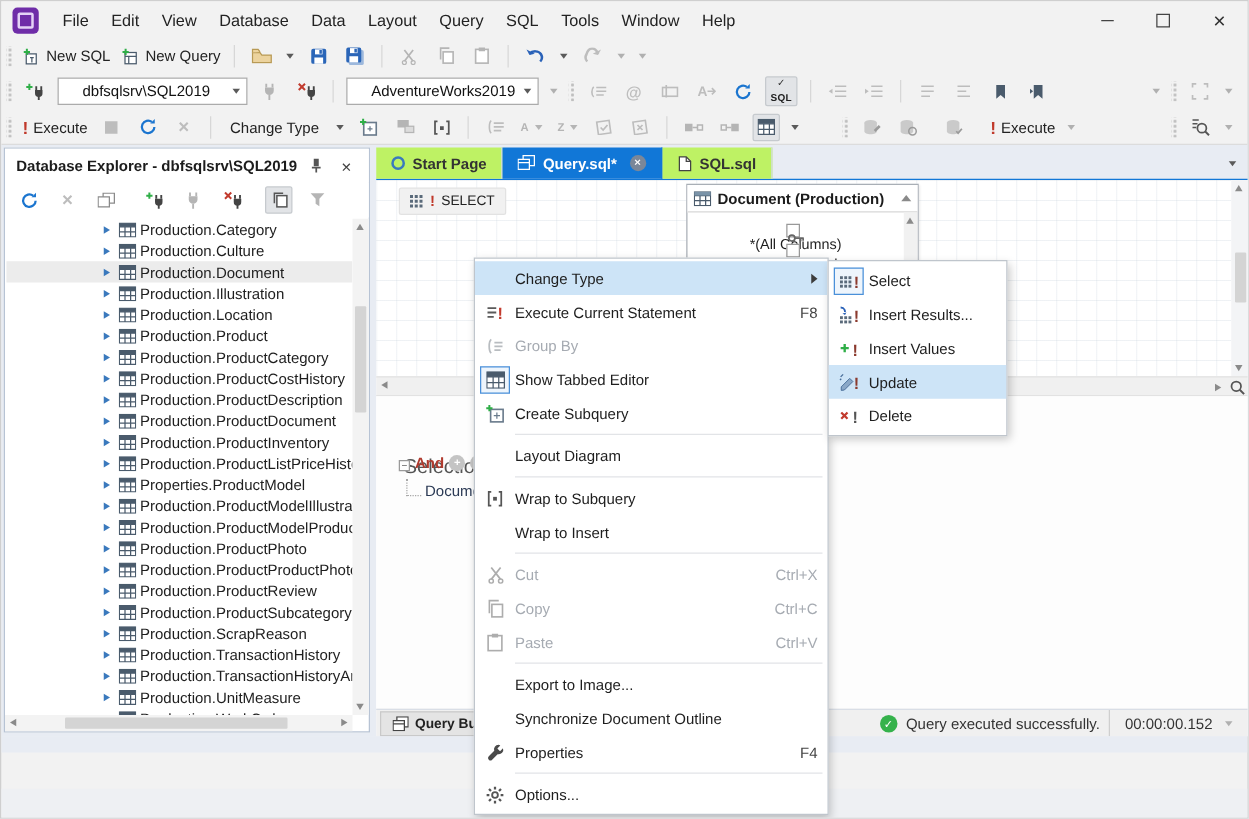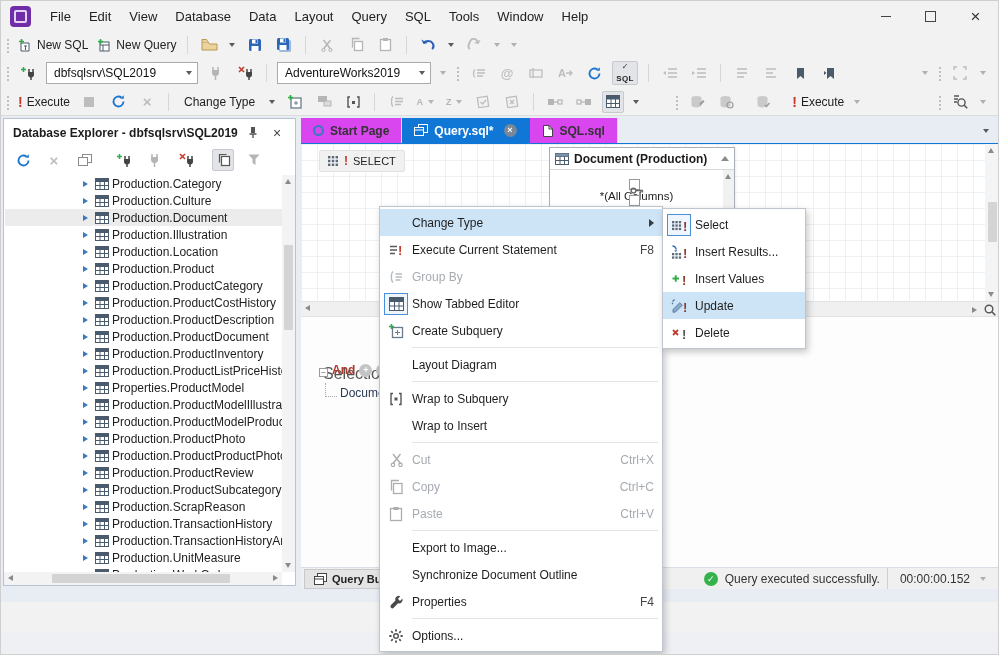--- a/index.html
+++ b/index.html
@@ -25,21 +25,21 @@
   .tb3{top:87px;height:28px;border-bottom:1px solid #dcdcdc;}
   .grip{width:5px;height:16px;flex:0 0 auto;background-image:radial-gradient(circle,#bfbfbf 1px,transparent 1.4px);background-size:4px 4px;background-position:1px 1px;}
   .tsep{width:1px;height:18px;background:#d7d7d7;margin:0 3px;flex:0 0 auto;}
   .ib{height:22px;min-width:22px;display:inline-flex;align-items:center;justify-content:center;gap:4px;flex:0 0 auto;border:1px solid transparent;border-radius:2px;}
   .ib.pressed{background:#e2e4e7;border-color:#c6cace;}
   .tblabel{font-size:12px;color:#222;}
   .dd{width:10px;height:22px;display:inline-flex;align-items:center;justify-content:center;flex:0 0 auto;}
   .dd::before{content:"";border-left:3.5px solid transparent;border-right:3.5px solid transparent;border-top:4px solid #5a5a5a;}
   .dd.gray::before{border-top-color:#b0b0b0;}
   .bang{color:#c0392b;font-weight:bold;font-size:14px;}
-  .combo{height:22px;background:#fff;border:1px solid #ababab;display:inline-flex;align-items:center;flex:0 0 auto;padding-left:7px;font-size:12px;color:#111;}
+  .combo{height:22px;background:#fff;border:1px solid #ababab;display:inline-flex;align-items:center;flex:0 0 auto;padding-left:19px;font-size:12px;color:#111;}
   .combo .cval{flex:1;}
   .combo .cdd{width:17px;height:100%;display:flex;align-items:center;justify-content:center;}
   .combo .cdd::before{content:"";border-left:3.5px solid transparent;border-right:3.5px solid transparent;border-top:4px solid #5a5a5a;}
   .combo.server{width:152px;}
   .combo.db{width:154px;}
   .sqlbtn{display:flex;flex-direction:column;align-items:center;justify-content:center;line-height:1;width:26px;height:24px;}
   .sqlbtn .chk{font-size:8px;color:#333;}
   .sqlbtn .sq{font-size:8px;font-weight:bold;color:#222;letter-spacing:.3px;}
   .azicon{font-size:9px;color:#b5b5b5;font-weight:bold;display:inline-flex;align-items:center;}
   .azicon::after{content:"";margin-left:1px;border-left:3px solid transparent;border-right:3px solid transparent;border-top:4px solid #b5b5b5;}
@@ -67,21 +67,21 @@
   .sarrow{position:absolute;width:0;height:0;}
   .sa-up{left:3px;top:4px;border-left:3.5px solid transparent;border-right:3.5px solid transparent;border-bottom:5px solid #8a8a8a;}
   .sa-down{left:3px;bottom:4px;border-left:3.5px solid transparent;border-right:3.5px solid transparent;border-top:5px solid #8a8a8a;}
   .sa-left{left:4px;top:3px;border-top:3.5px solid transparent;border-bottom:3.5px solid transparent;border-right:5px solid #8a8a8a;}
   .sa-right{right:4px;top:3px;border-top:3.5px solid transparent;border-bottom:3.5px solid transparent;border-left:5px solid #8a8a8a;}
   .vthumb{position:absolute;left:2px;width:9px;background:#d4d4d4;border-radius:1px;}
   .hthumb{position:absolute;top:2px;height:9px;background:#d4d4d4;border-radius:1px;}
 
   
   .tabstrip{position:absolute;left:300px;top:2px;right:1px;height:26px;display:flex;align-items:stretch;border-bottom:1px solid #1177d7;}
-  .tab{display:flex;align-items:center;gap:6px;padding:0 12px;font-weight:bold;font-size:12px;color:#333;background:#d946ef;border-right:1px solid #d5dbe3;}
+  .tab{display:flex;align-items:center;gap:6px;padding:0 12px;font-weight:bold;font-size:12px;color:#333;background:#bef264;border-right:1px solid #d5dbe3;}
   .tab.active{background:#1177d7;color:#fff;border-right-color:#1177d7;justify-content:center;}
   .tab .ringico{width:11px;height:11px;border:2px solid #3a79bd;border-radius:50%;}
   .tabclose{width:13px;height:13px;border-radius:50%;background:#7a8799;color:#fff;font-size:9px;line-height:13px;text-align:center;margin-left:4px;}
   .tabclose::before{content:"×";}
   .strip-dd{margin-left:auto;align-self:center;}
 
   
   .editor{position:absolute;left:300px;top:28px;right:0;bottom:0;background:#fff;}
   .diagram{position:absolute;left:0;top:0;right:15px;height:157px;background:
       linear-gradient(to right,rgba(205,214,224,.33) 1px,transparent 1px),

